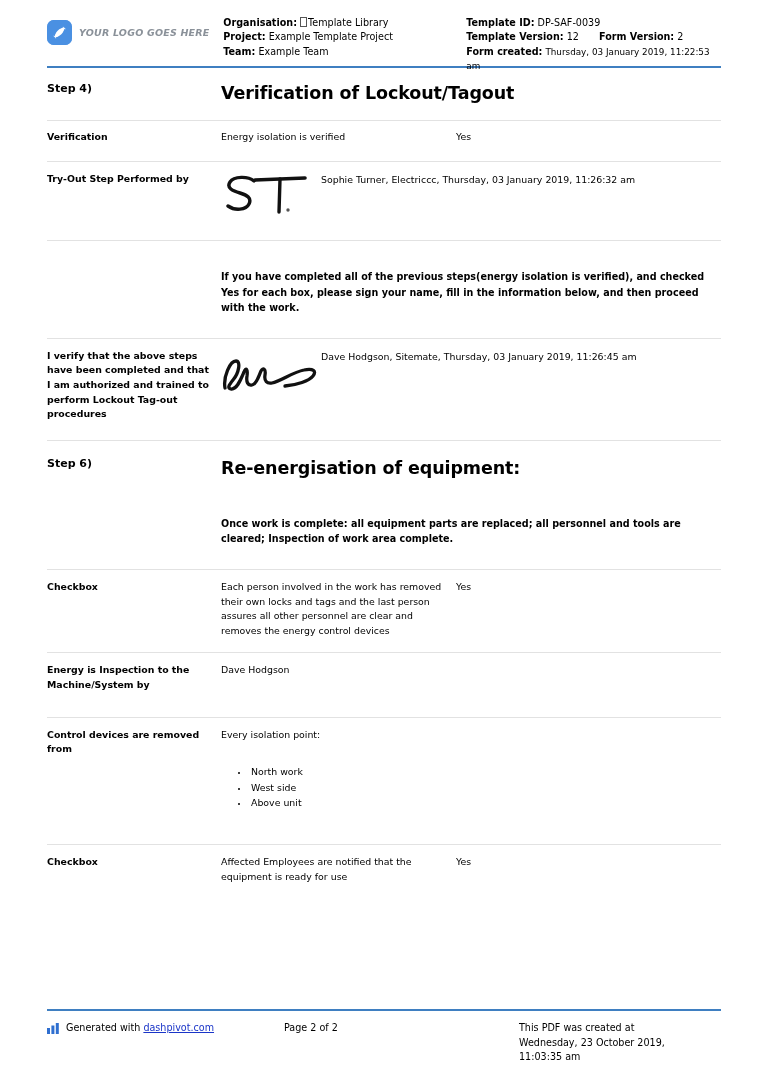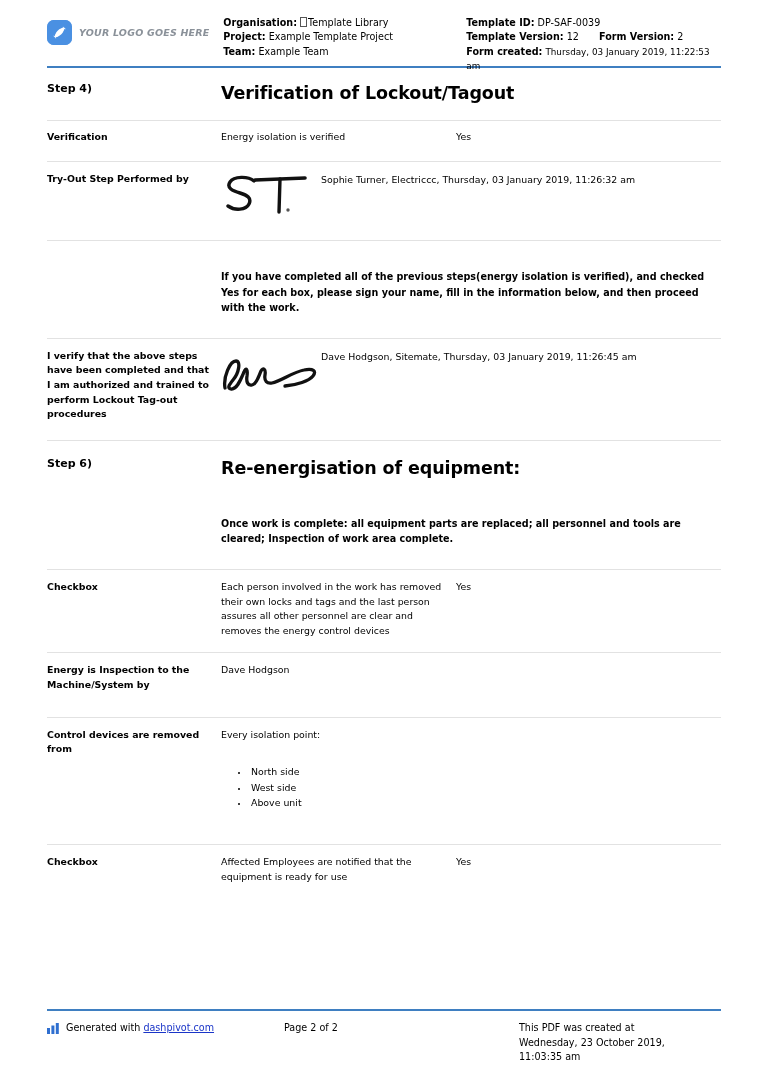--- a/index.html
+++ b/index.html
@@ -369,21 +369,21 @@
   </div>
 
   <div class="rule-grey"></div>
 
   <div class="data-row" style="padding-top:10px;padding-bottom:34px;">
     <div class="col-label">Control devices are removed from</div>
     <div class="col-main">
       <div class="col-content" style="width:300px;flex:0 0 300px;">
         <div>Every isolation point:</div>
         <ul class="bullets">
-          <li>North side</li>
+          <li>North work</li>
           <li>West side</li>
           <li>Above unit</li>
         </ul>
       </div>
       <div class="col-value"></div>
     </div>
   </div>
 
   <div class="rule-grey"></div>
 

